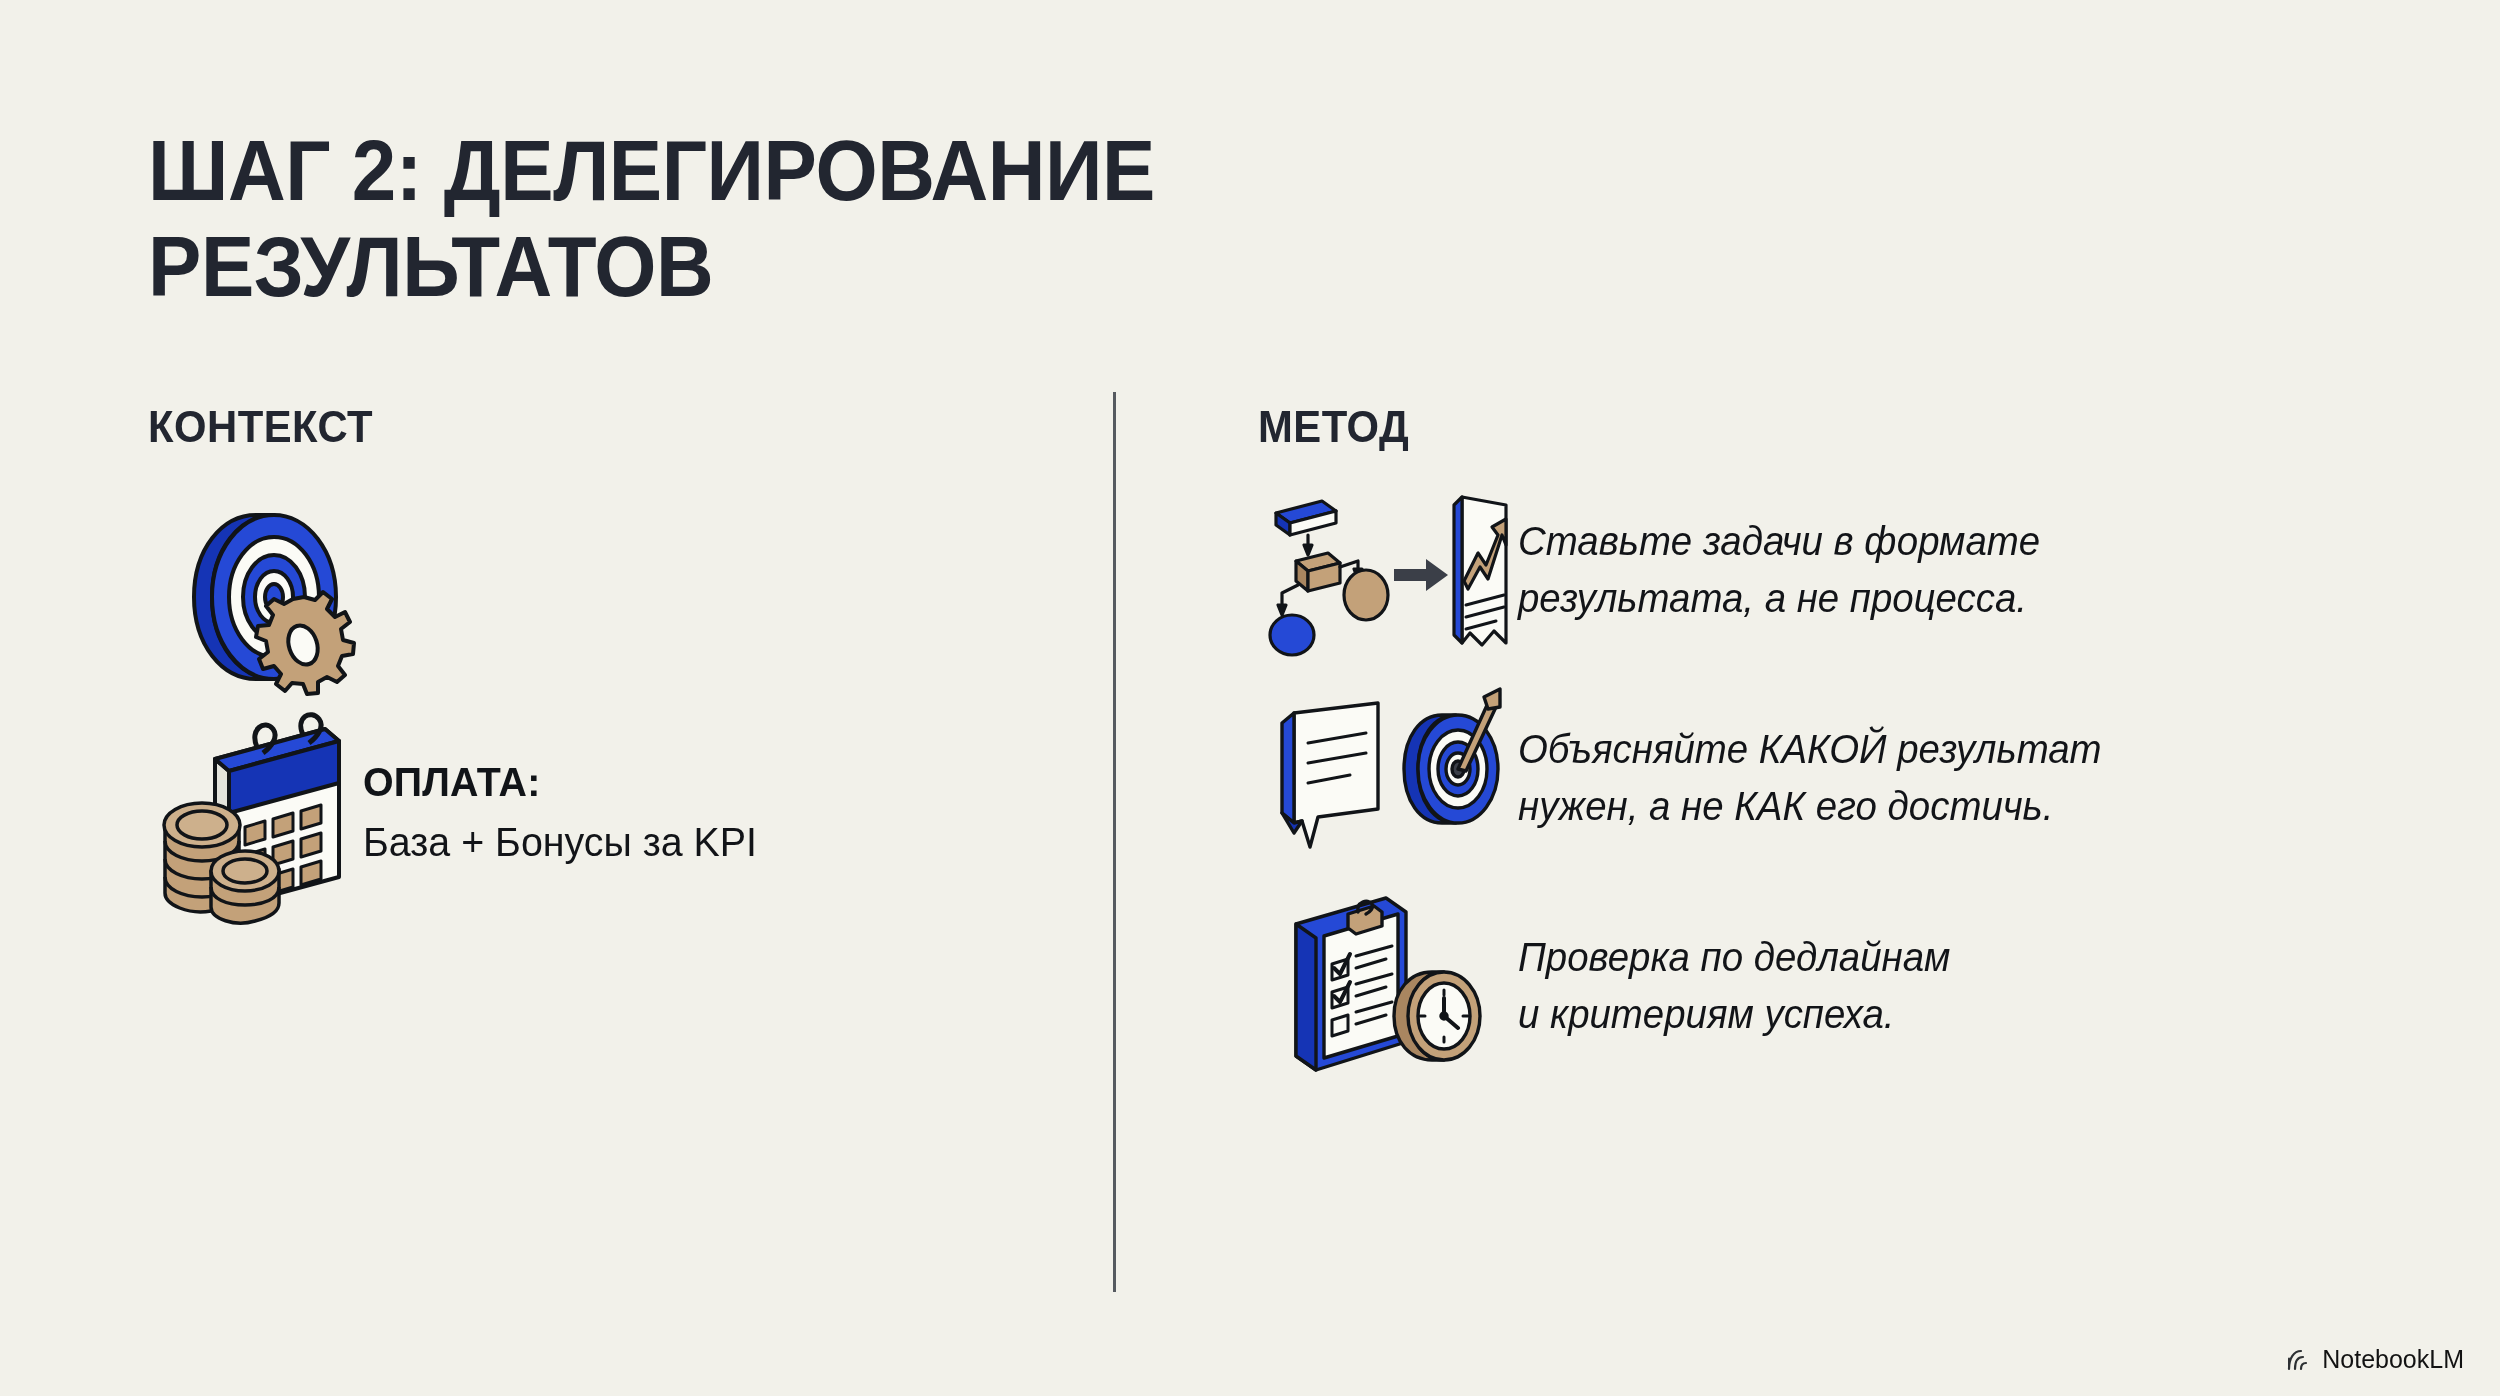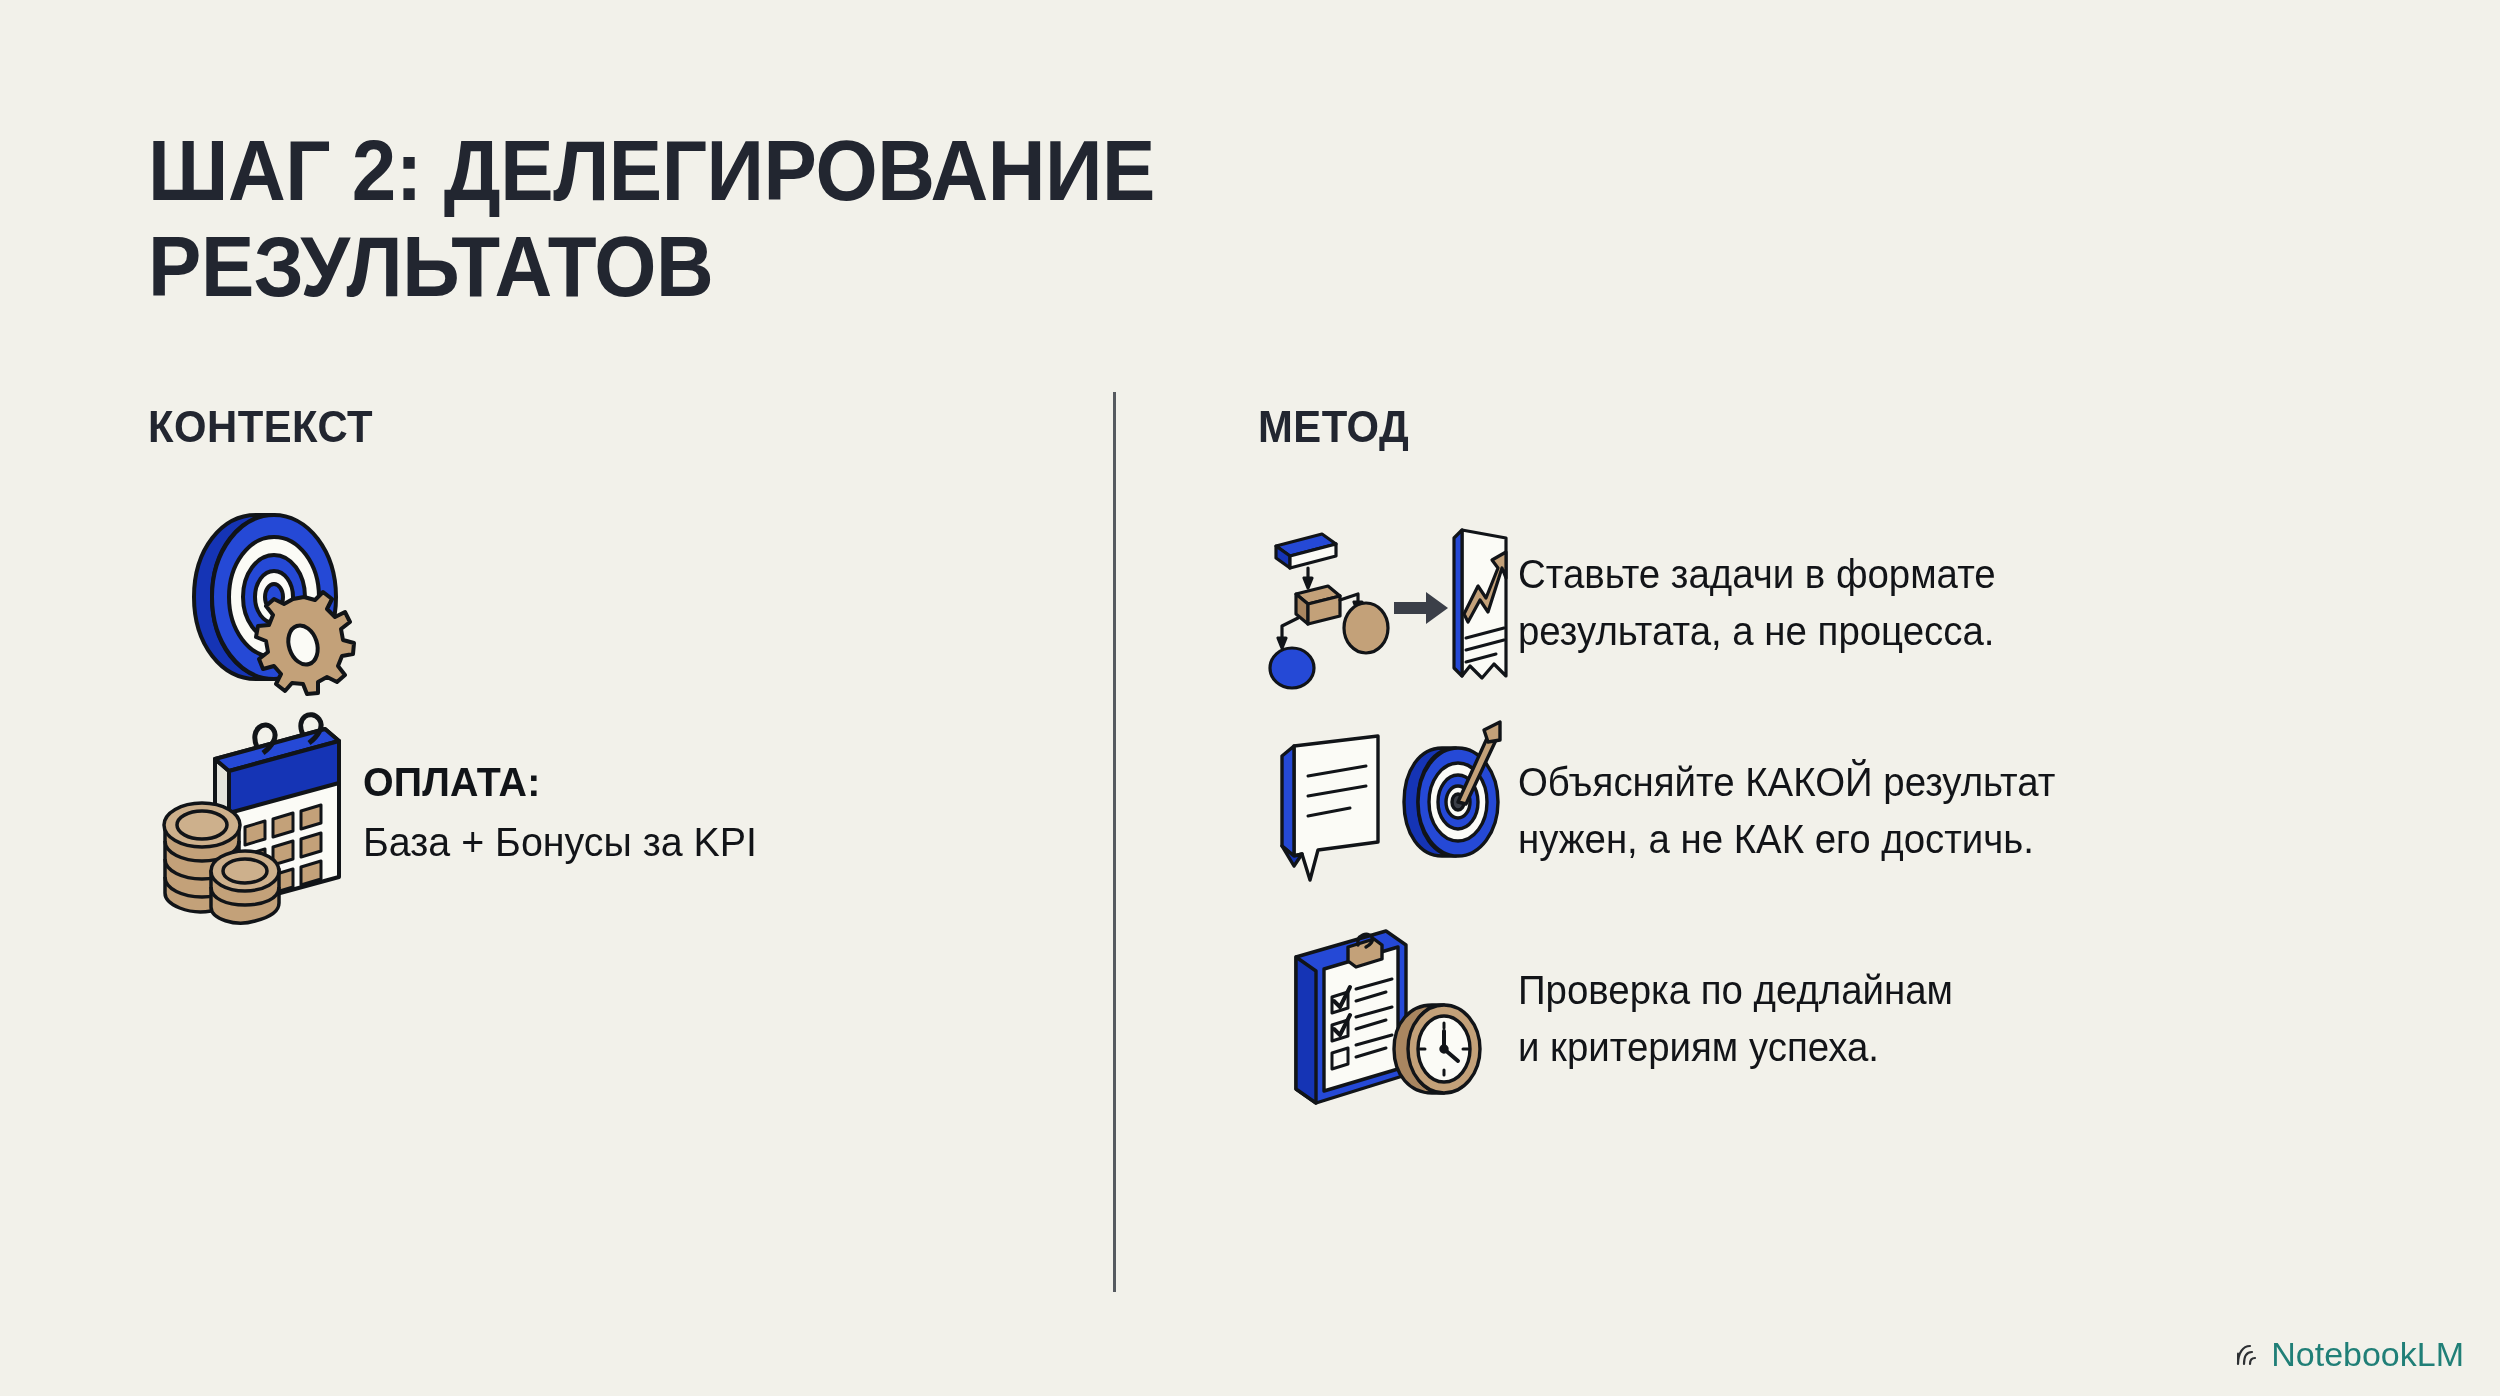--- a/index.html
+++ b/index.html
@@ -51,21 +51,21 @@
     position: absolute;
     left: 1113px; top: 392px;
     width: 3px; height: 900px;
     background: #3b3f48;
     opacity: .85;
   }
 
   
   .col { position: absolute; }
   #col-left  { left: 148px;  top: 490px; width: 900px; }
-  #col-right { left: 1258px; top: 499px; width: 1160px; }
+  #col-right { left: 1258px; top: 466px; width: 1160px; font-style: italic; }
 
   .row { display: flex; align-items: center; }
   #col-left  .row { height: 216px; }
   #col-right .row { height: 208px; }
 
   .icon-wrap {
     flex: 0 0 auto;
     display: flex; align-items: center; justify-content: center;
   }
   #col-left  .icon-wrap { width: 215px; height: 200px; }
@@ -103,22 +103,22 @@
     transform: scaleX(0.96);
     transform-origin: left center;
   }
   .method-text .ln { display: block; white-space: nowrap; }
 
   
   .watermark {
     position: absolute;
     right: 36px; bottom: 22px;
     display: flex; align-items: center; gap: 9px;
-    color: #0f766e;
-    font-size: 34px;
+    color: #000000;
+    font-size: 25px;
     font-weight: 400;
     opacity: .92;
   }
   .watermark svg { display: block; }
   svg { overflow: visible; }
 </style>
 </head>
 <body>
 
 <div id="slide">

